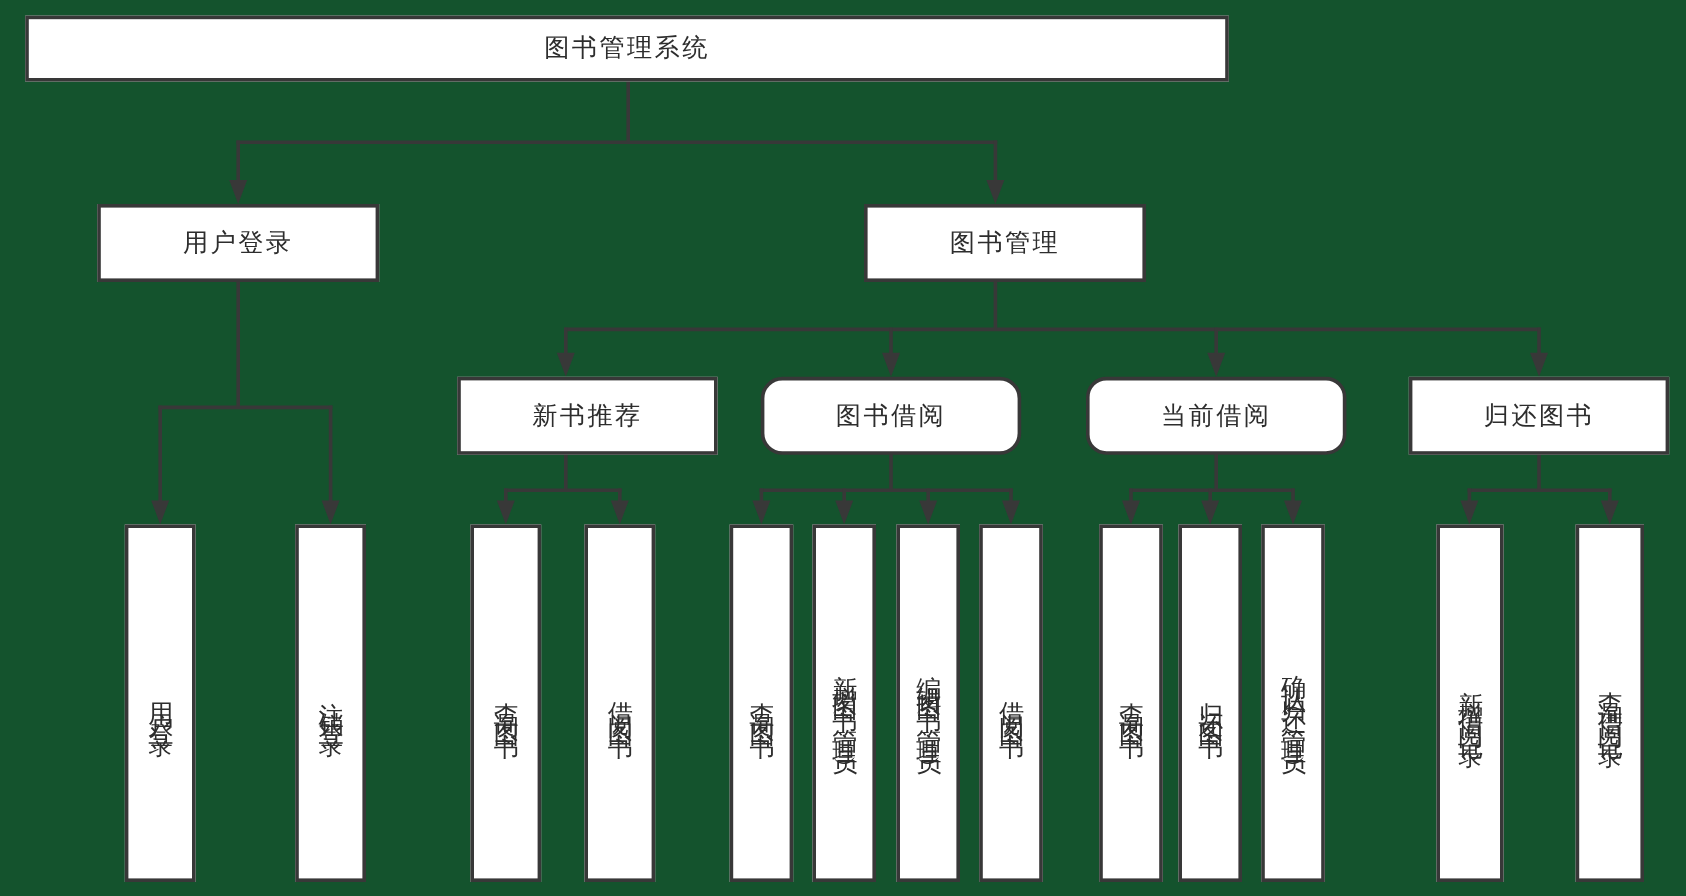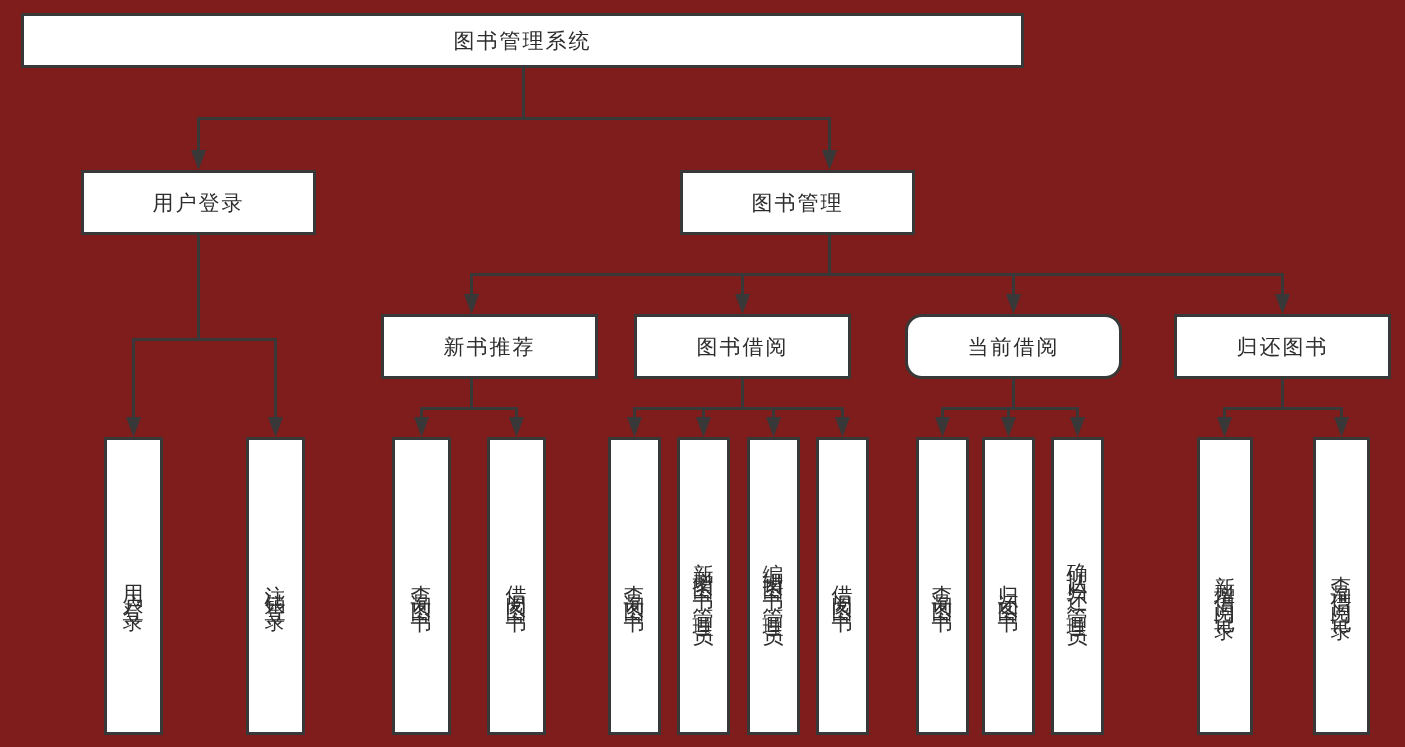--- a/index.html
+++ b/index.html
@@ -5,21 +5,21 @@
   html, body {
     margin: 0;
     padding: 0;
     background: #ffffff;
     font-family: "Liberation Sans", "DejaVu Sans", sans-serif;
   }
   .canvas {
     position: relative;
     width: 1405px;
     height: 747px;
-    background: #7f1d1d;
+    background: #14532d;
     overflow: hidden;
   }
   svg.connectors {
     position: absolute;
     left: 0; top: 0;
     width: 1405px;
     height: 747px;
     z-index: 1;
   }
   .node {
@@ -120,24 +120,24 @@
       <polygon points="1001,417 1016,417 1008.5,437"></polygon>
       <polygon points="1070,417 1085,417 1077.5,437"></polygon>
       <polygon points="1217,417 1232,417 1224.5,437"></polygon>
       <polygon points="1334,417 1349,417 1341.5,437"></polygon>
     </g>
   </svg>
 
   <div class="node" style="left:21px; top:13px; width:1003px; height:55px;">图书管理系统</div>
 
   <div class="node" style="left:81px; top:170px; width:235px; height:65px;">用户登录</div>
-  <div class="node" style="left:680px; top:170px; width:235px; height:65px;">图书管理</div>
+  <div class="node" style="left:720px; top:170px; width:235px; height:65px;">图书管理</div>
 
   <div class="node" style="left:381px; top:314px; width:217px; height:65px;">新书推荐</div>
-  <div class="node" style="left:634px; top:314px; width:217px; height:65px;">图书借阅</div>
+  <div class="node" style="left:634px; top:314px; width:217px; height:65px;border-radius:18px;">图书借阅</div>
   <div class="node" style="left:905px; top:314px; width:217px; height:65px;border-radius:17px;">当前借阅</div>
   <div class="node" style="left:1174px; top:314px; width:217px; height:65px;">归还图书</div>
 
   <div class="node vnode" style="left:104px; top:437px; width:59px; height:298px;">用户登录</div>
   <div class="node vnode" style="left:246px; top:437px; width:59px; height:298px;">注销登录</div>
 
   <div class="node vnode" style="left:392px; top:437px; width:59px; height:298px;">查询图书</div>
   <div class="node vnode" style="left:487px; top:437px; width:59px; height:298px;">借阅图书</div>
 
   <div class="node vnode" style="left:608px; top:437px; width:53px; height:298px;">查询图书</div>

